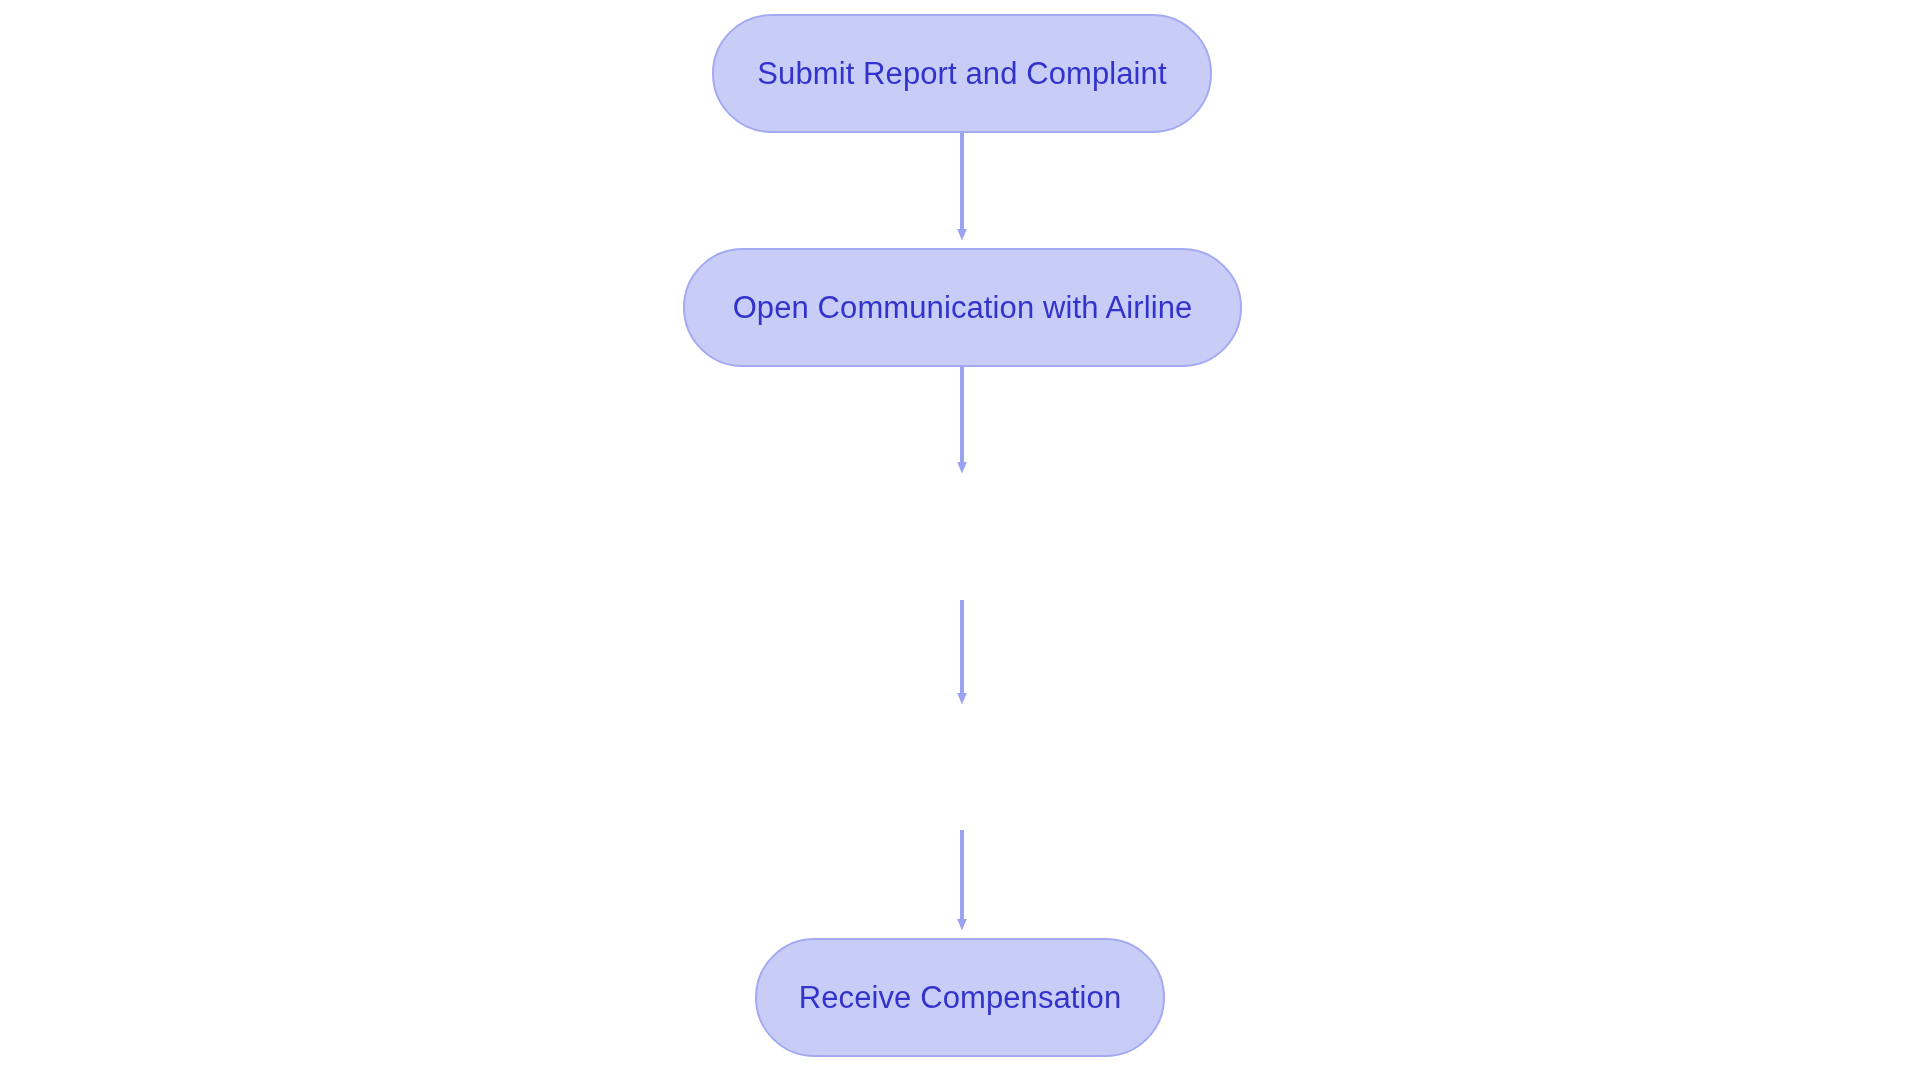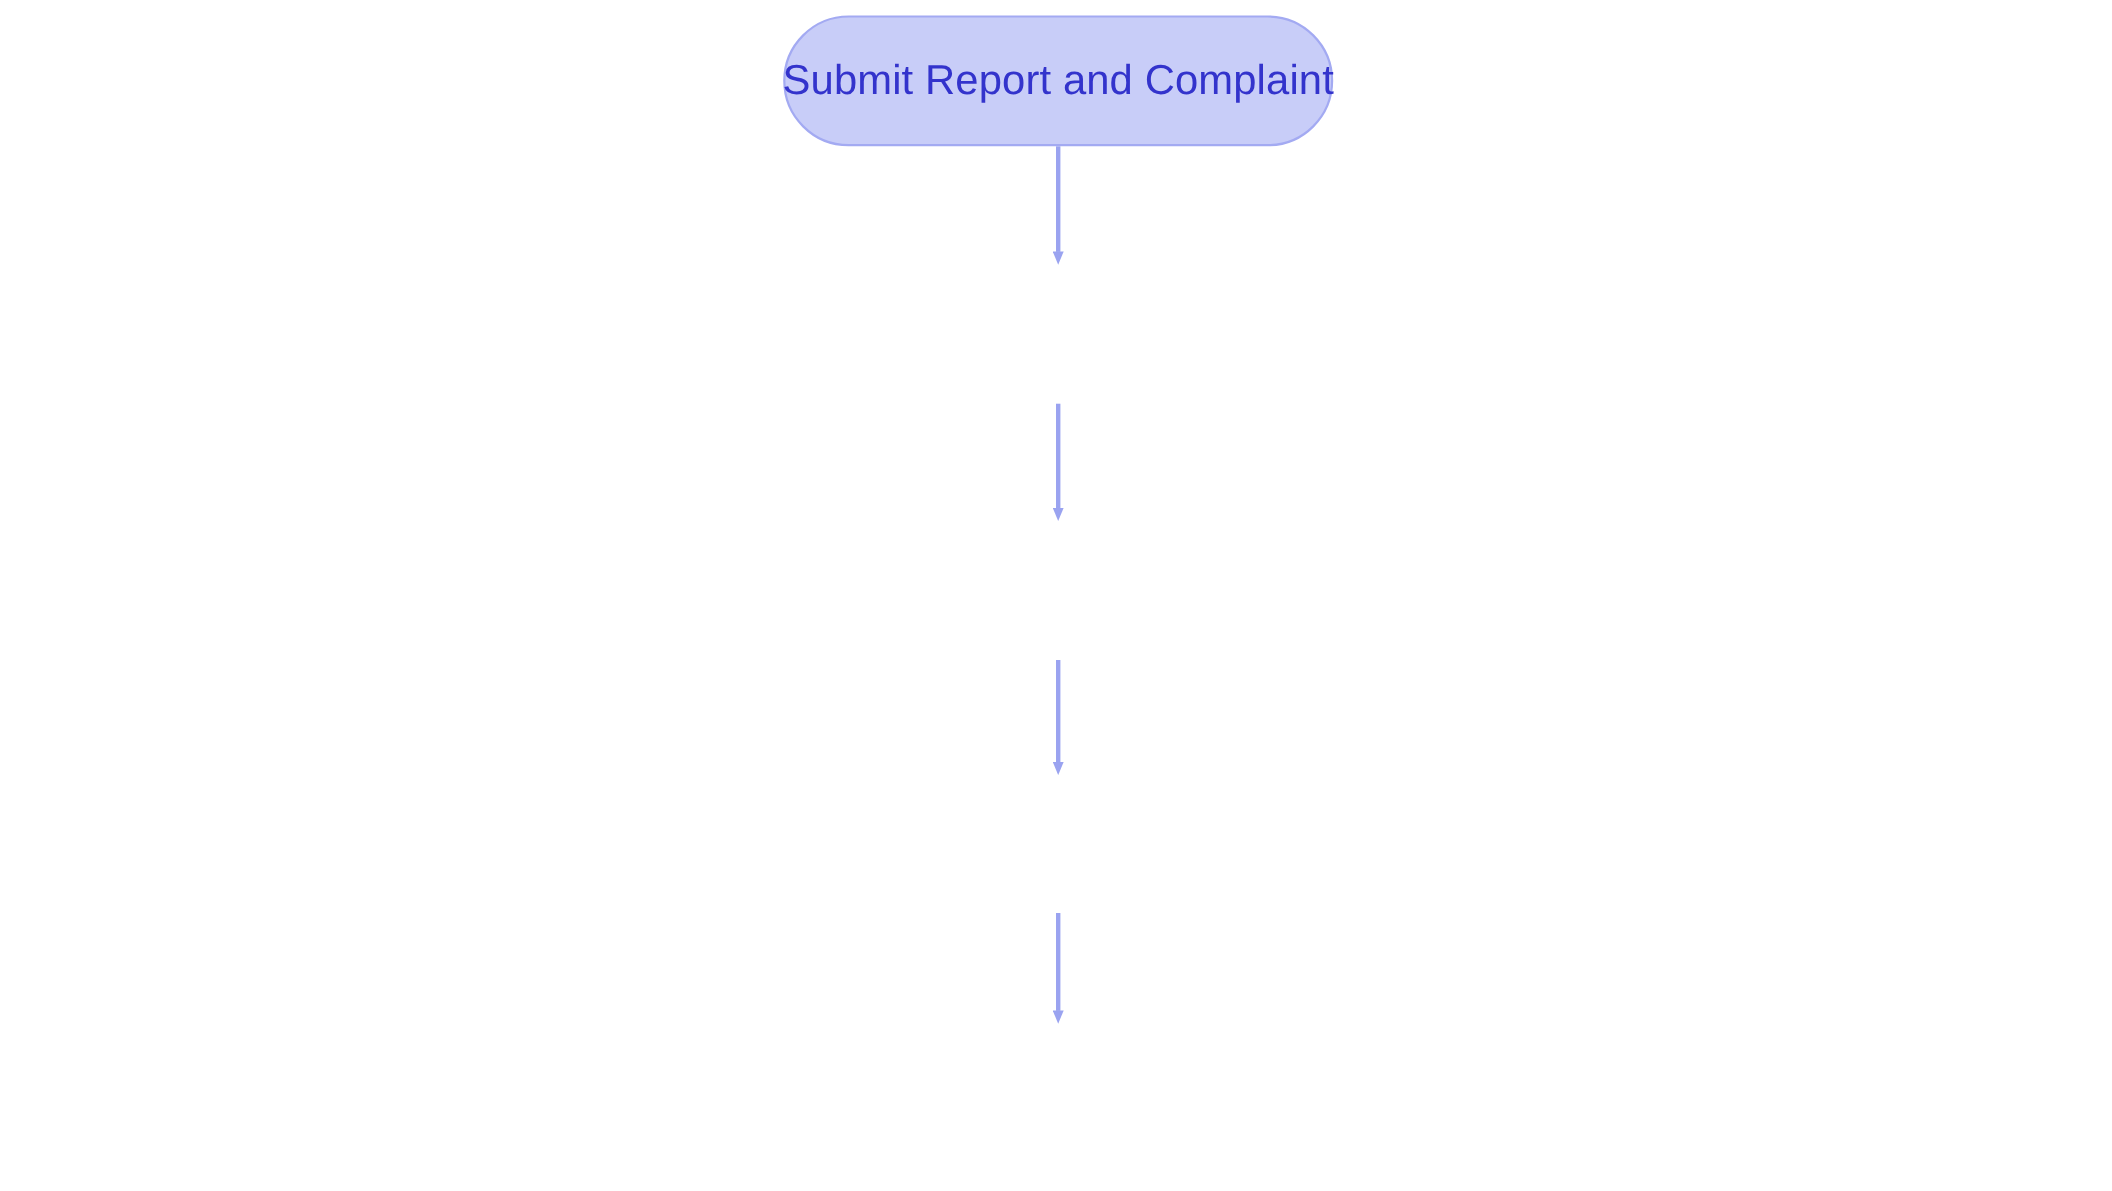--- a/index.html
+++ b/index.html
@@ -48,21 +48,21 @@
     align-items: center;
     justify-content: center;
     background: #c8cdf8;
     border: 2px solid #a3aaf2;
     border-radius: 9999px;
     cursor: pointer;
   }
 
   .flow-node-label {
     font-family: "Liberation Sans", sans-serif;
-    font-size: 38px;
+    font-size: 31px;
     font-weight: 400;
     color: #3333cc;
     letter-spacing: 0.1px;
     line-height: 1.2;
     white-space: nowrap;
     text-align: center;
     user-select: none;
   }
 </style>
 </head>
@@ -83,18 +83,24 @@
         <line x1="962" y1="830" x2="962" y2="919" stroke="#9aa3f0" stroke-width="4" marker-end="url(#arrow-head)"></line>
       </g>
   </svg>
 
   <div id="node-layer">
 
     <div class="flow-node" style="left: 712px; top: 14px; width: 500px; height: 119px; background: rgb(200, 205, 248); border-color: rgb(163, 170, 242);">
       <span class="flow-node-label" style="color: rgb(51, 51, 204);">Submit Report and Complaint</span>
     </div>
 
+    <div class="flow-node" style="left: 683px; top: 248px; width: 559px; height: 119px; background: rgb(200, 205, 248); border-color: rgb(163, 170, 242);">
+      <span class="flow-node-label" style="color: rgb(51, 51, 204);">Open Communication with Airline</span>
+    </div>
 
 
 
+    <div class="flow-node" style="left: 755px; top: 938px; width: 410px; height: 119px; background: rgb(200, 205, 248); border-color: rgb(163, 170, 242);">
+      <span class="flow-node-label" style="color: rgb(51, 51, 204);">Receive Compensation</span>
+    </div>
 
   </div>
 </div>
 
 </body></html>

